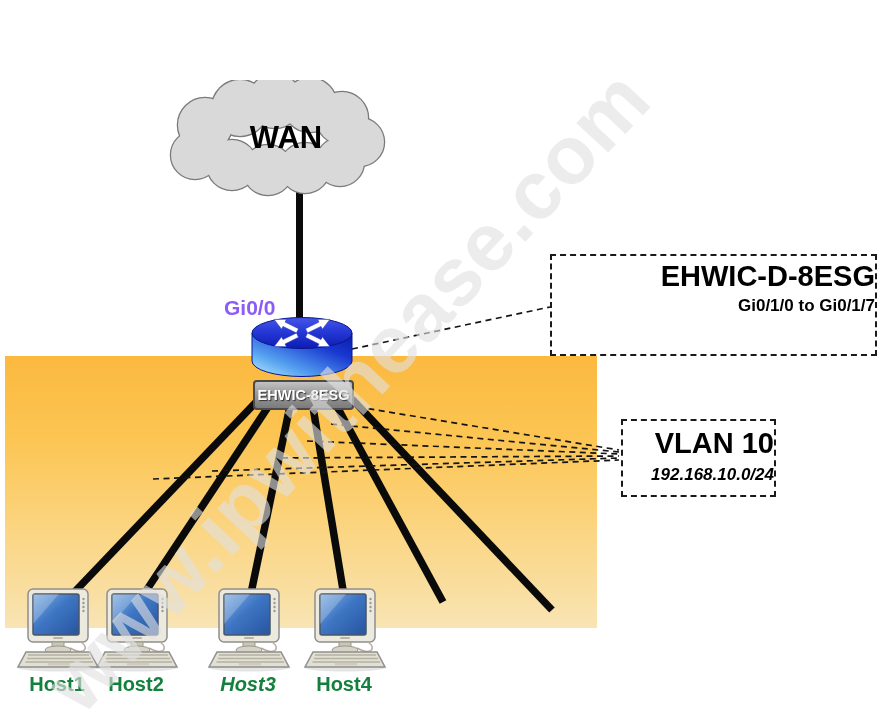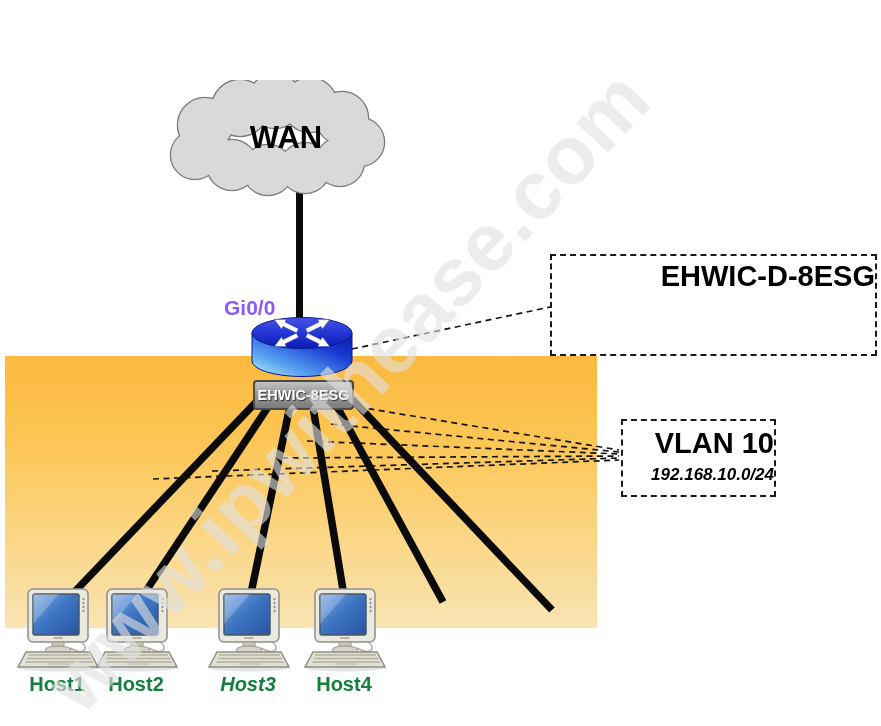--- a/index.html
+++ b/index.html
@@ -168,20 +168,21 @@
       <path transform="translate(52,17) rotate(154) translate(5,0)" d="M0,-2.4 L15,-2.4 L15,-5.5 L26,0 L15,5.5 L15,2.4 L0,2.4 Z"></path>
     </g>
   </svg>
 
   <div class="module-box">
     <span>EHWIC-8ESG</span>
   </div>
 
   <div class="callout callout-ehwic">
     <div class="title">EHWIC-D-8ESG</div>
+    <div class="ports">Gi0/1/0 to Gi0/1/7</div>
   </div>
 
   <div class="callout callout-vlan">
     <div class="title">VLAN 10</div>
     <div class="subnet">192.168.10.0/24</div>
   </div>
 
   <div class="host host1">
     <div class="icon-wrap">
         <svg width="90" height="84" viewBox="0 0 90 84">

